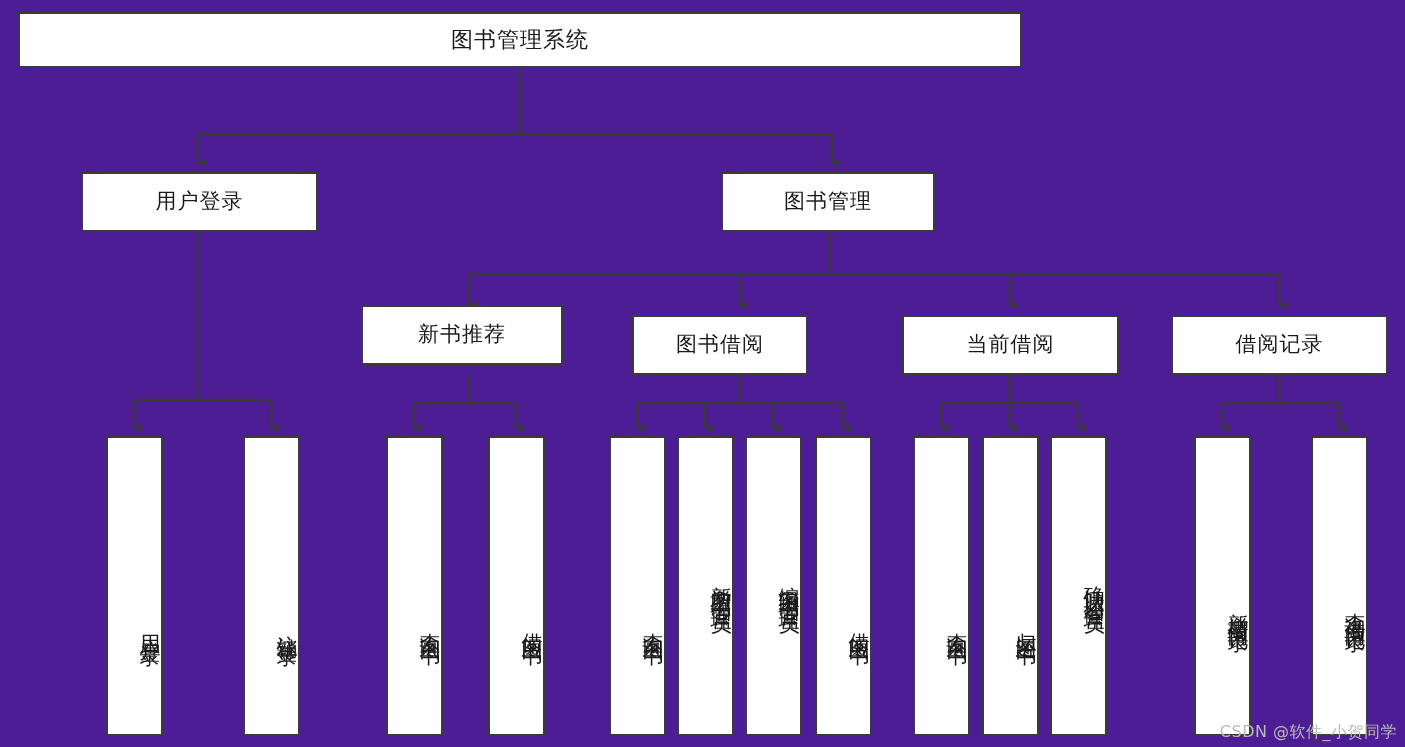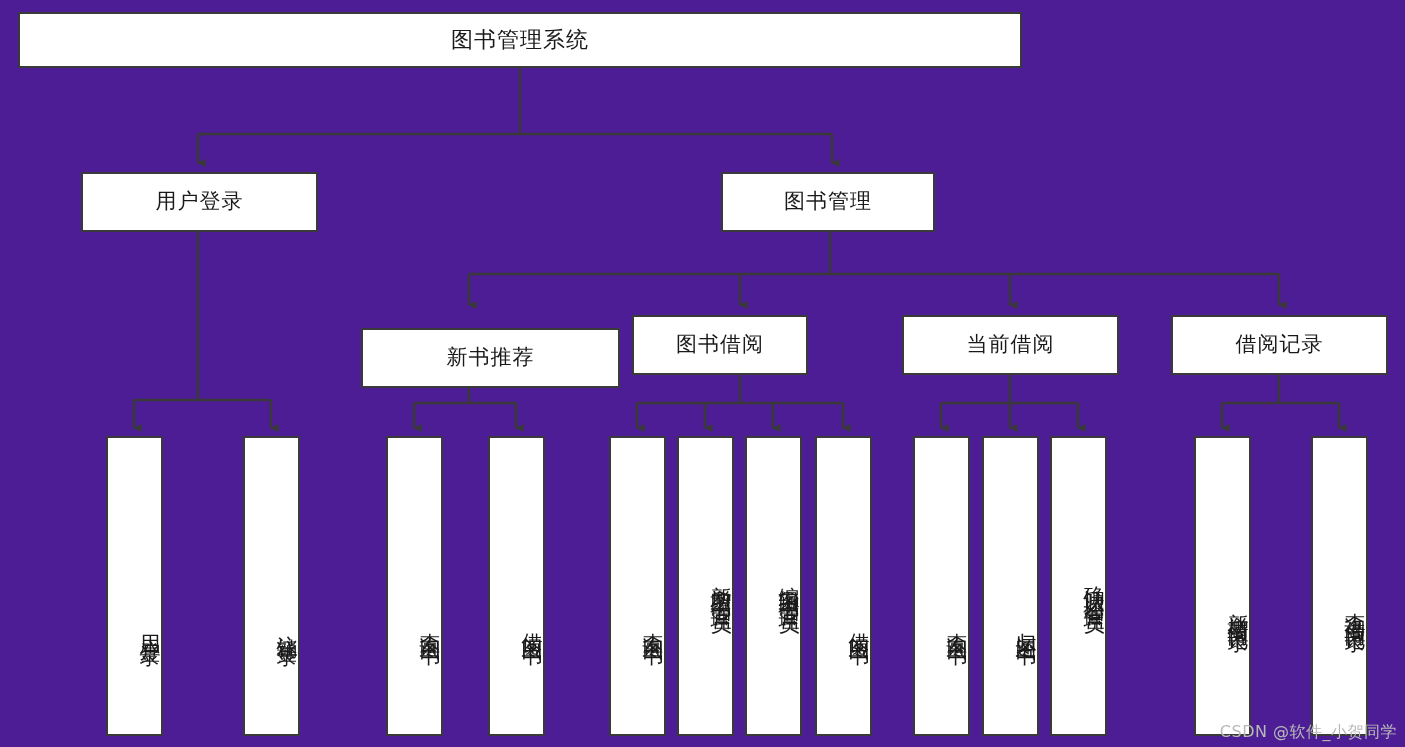--- a/index.html
+++ b/index.html
@@ -122,21 +122,21 @@
       <path d="M1222,403 L1222,428" marker-end="url(#arrow)"></path>
       <path d="M1339,403 L1339,428" marker-end="url(#arrow)"></path>
     </g>
   </svg>
 
   <div class="node h root" style="left:18px; top:12px; width:1004px; height:56px;">图书管理系统</div>
 
   <div class="node h" style="left:81px; top:172px; width:237px; height:60px;">用户登录</div>
   <div class="node h" style="left:712px; top:172px; width:214px; height:60px;margin-left:9px;">图书管理</div>
 
-  <div class="node h" style="left:361px; top:328px; width:259px; height:60px;">新书推荐</div>
+  <div class="node h" style="left:361px; top:305px; width:202px; height:60px;">新书推荐</div>
   <div class="node h" style="left:632px; top:315px; width:176px; height:60px;">图书借阅</div>
   <div class="node h" style="left:1171px; top:315px; width:217px; height:60px;">借阅记录</div>
   <div class="node h" style="left:902px; top:315px; width:217px; height:60px;">当前借阅</div>
 
   <div class="node v" style="left:106px; top:436px; width:57px; height:300px; padding-top:86px;">用户登录</div>
   <div class="node v" style="left:243px; top:436px; width:57px; height:300px; padding-top:86px;">注销登录</div>
 
   <div class="node v" style="left:386px; top:436px; width:57px; height:300px; padding-top:82px;">查询图书</div>
   <div class="node v" style="left:488px; top:436px; width:57px; height:300px; padding-top:82px;">借阅图书</div>
 

